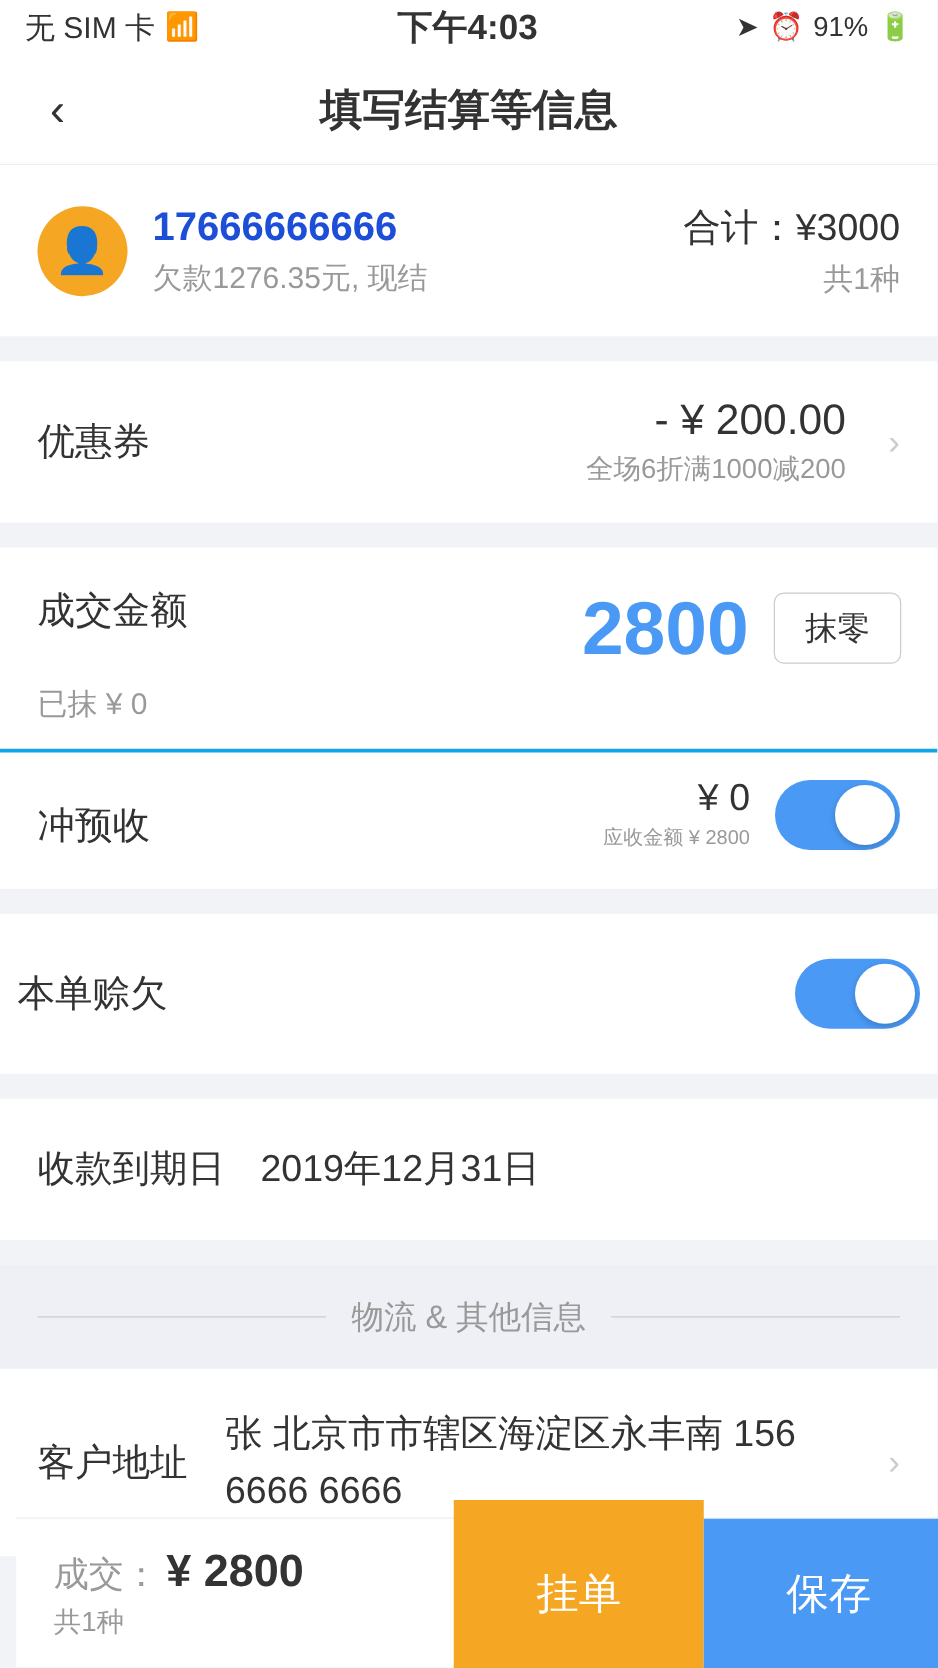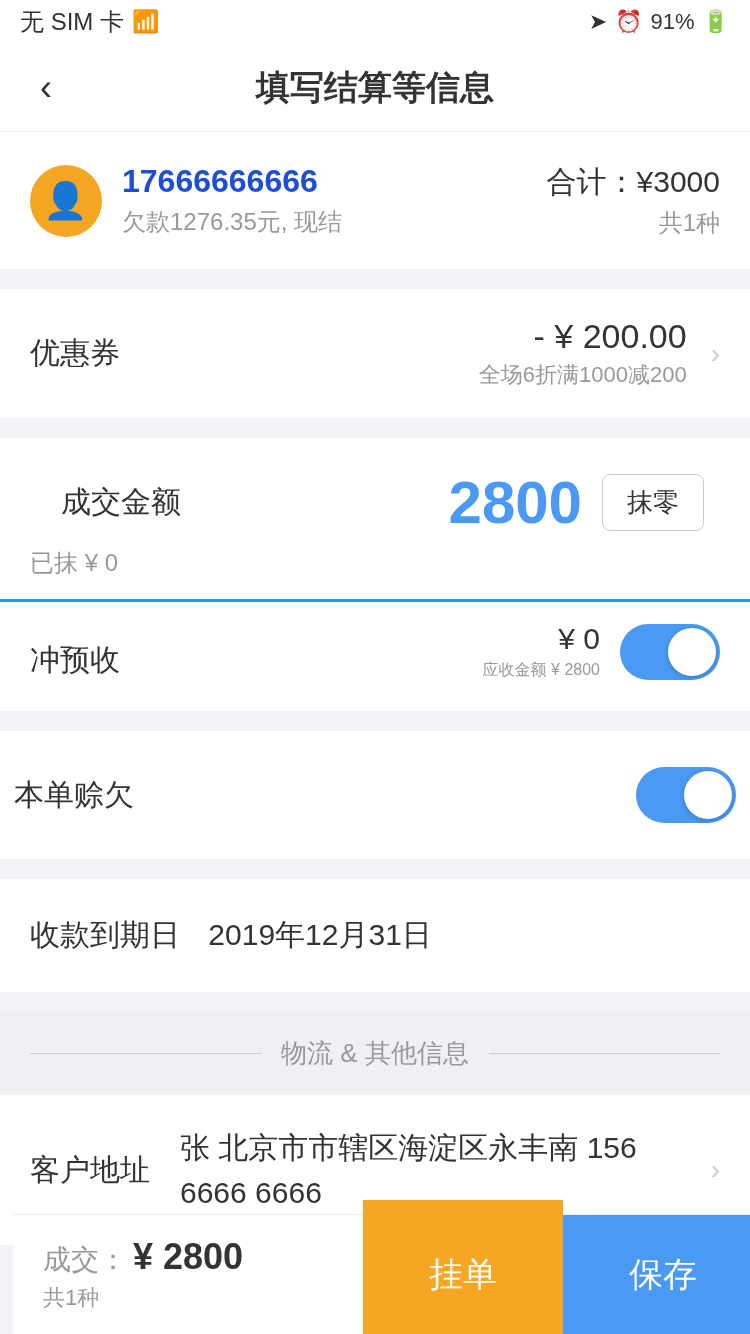--- a/index.html
+++ b/index.html
@@ -114,21 +114,21 @@
       border-top: 1px solid #f0f0f0;
     }
     .row-item:first-child { border-top: none; }
     .row-label {
       font-size: 30px;
       color: #333;
     }
     .row-right {
       display: flex;
       align-items: center;
-      gap: 24px;
+      gap: 34px;
     }
     .row-value {
       font-size: 30px;
       color: #333;
       text-align: right;
     }
     .row-value.discount {
       color: #333;
       font-size: 34px;
       font-weight: 500;
@@ -144,24 +144,23 @@
       font-size: 28px;
     }
 
     
     .amount-section {
       background: #fff;
       margin-bottom: 20px;
     }
     .amount-row {
       display: flex;
-      align-items: center;
-      justify-content: space-between;
-      padding: 30px 46px 10px 30px;
-      margin-left: 31px;
+      align-items: flex-start;
+      justify-content: space-between;
+      padding: 30px 29px 10px 30px;
     }
     .amount-label {
       font-size: 30px;
       color: #333;
     }
     .amount-right {
       display: flex;
       align-items: center;
       gap: 20px;
     }
@@ -374,20 +373,21 @@
     }
   </style>
 </head>
 <body>
 
 <div class="status-bar">
   <div class="status-left">
     <span>无 SIM 卡</span>
     <span class="wifi-icon">📶</span>
   </div>
+  <div style="font-size:28px;font-weight:600;">下午4:03</div>
   <div class="status-right">
     <span>➤</span>
     <span>⏰</span>
     <span>91%</span>
     <span>🔋</span>
   </div>
 </div>
 
 <div class="nav-bar">
   <div class="back-btn">‹</div>

